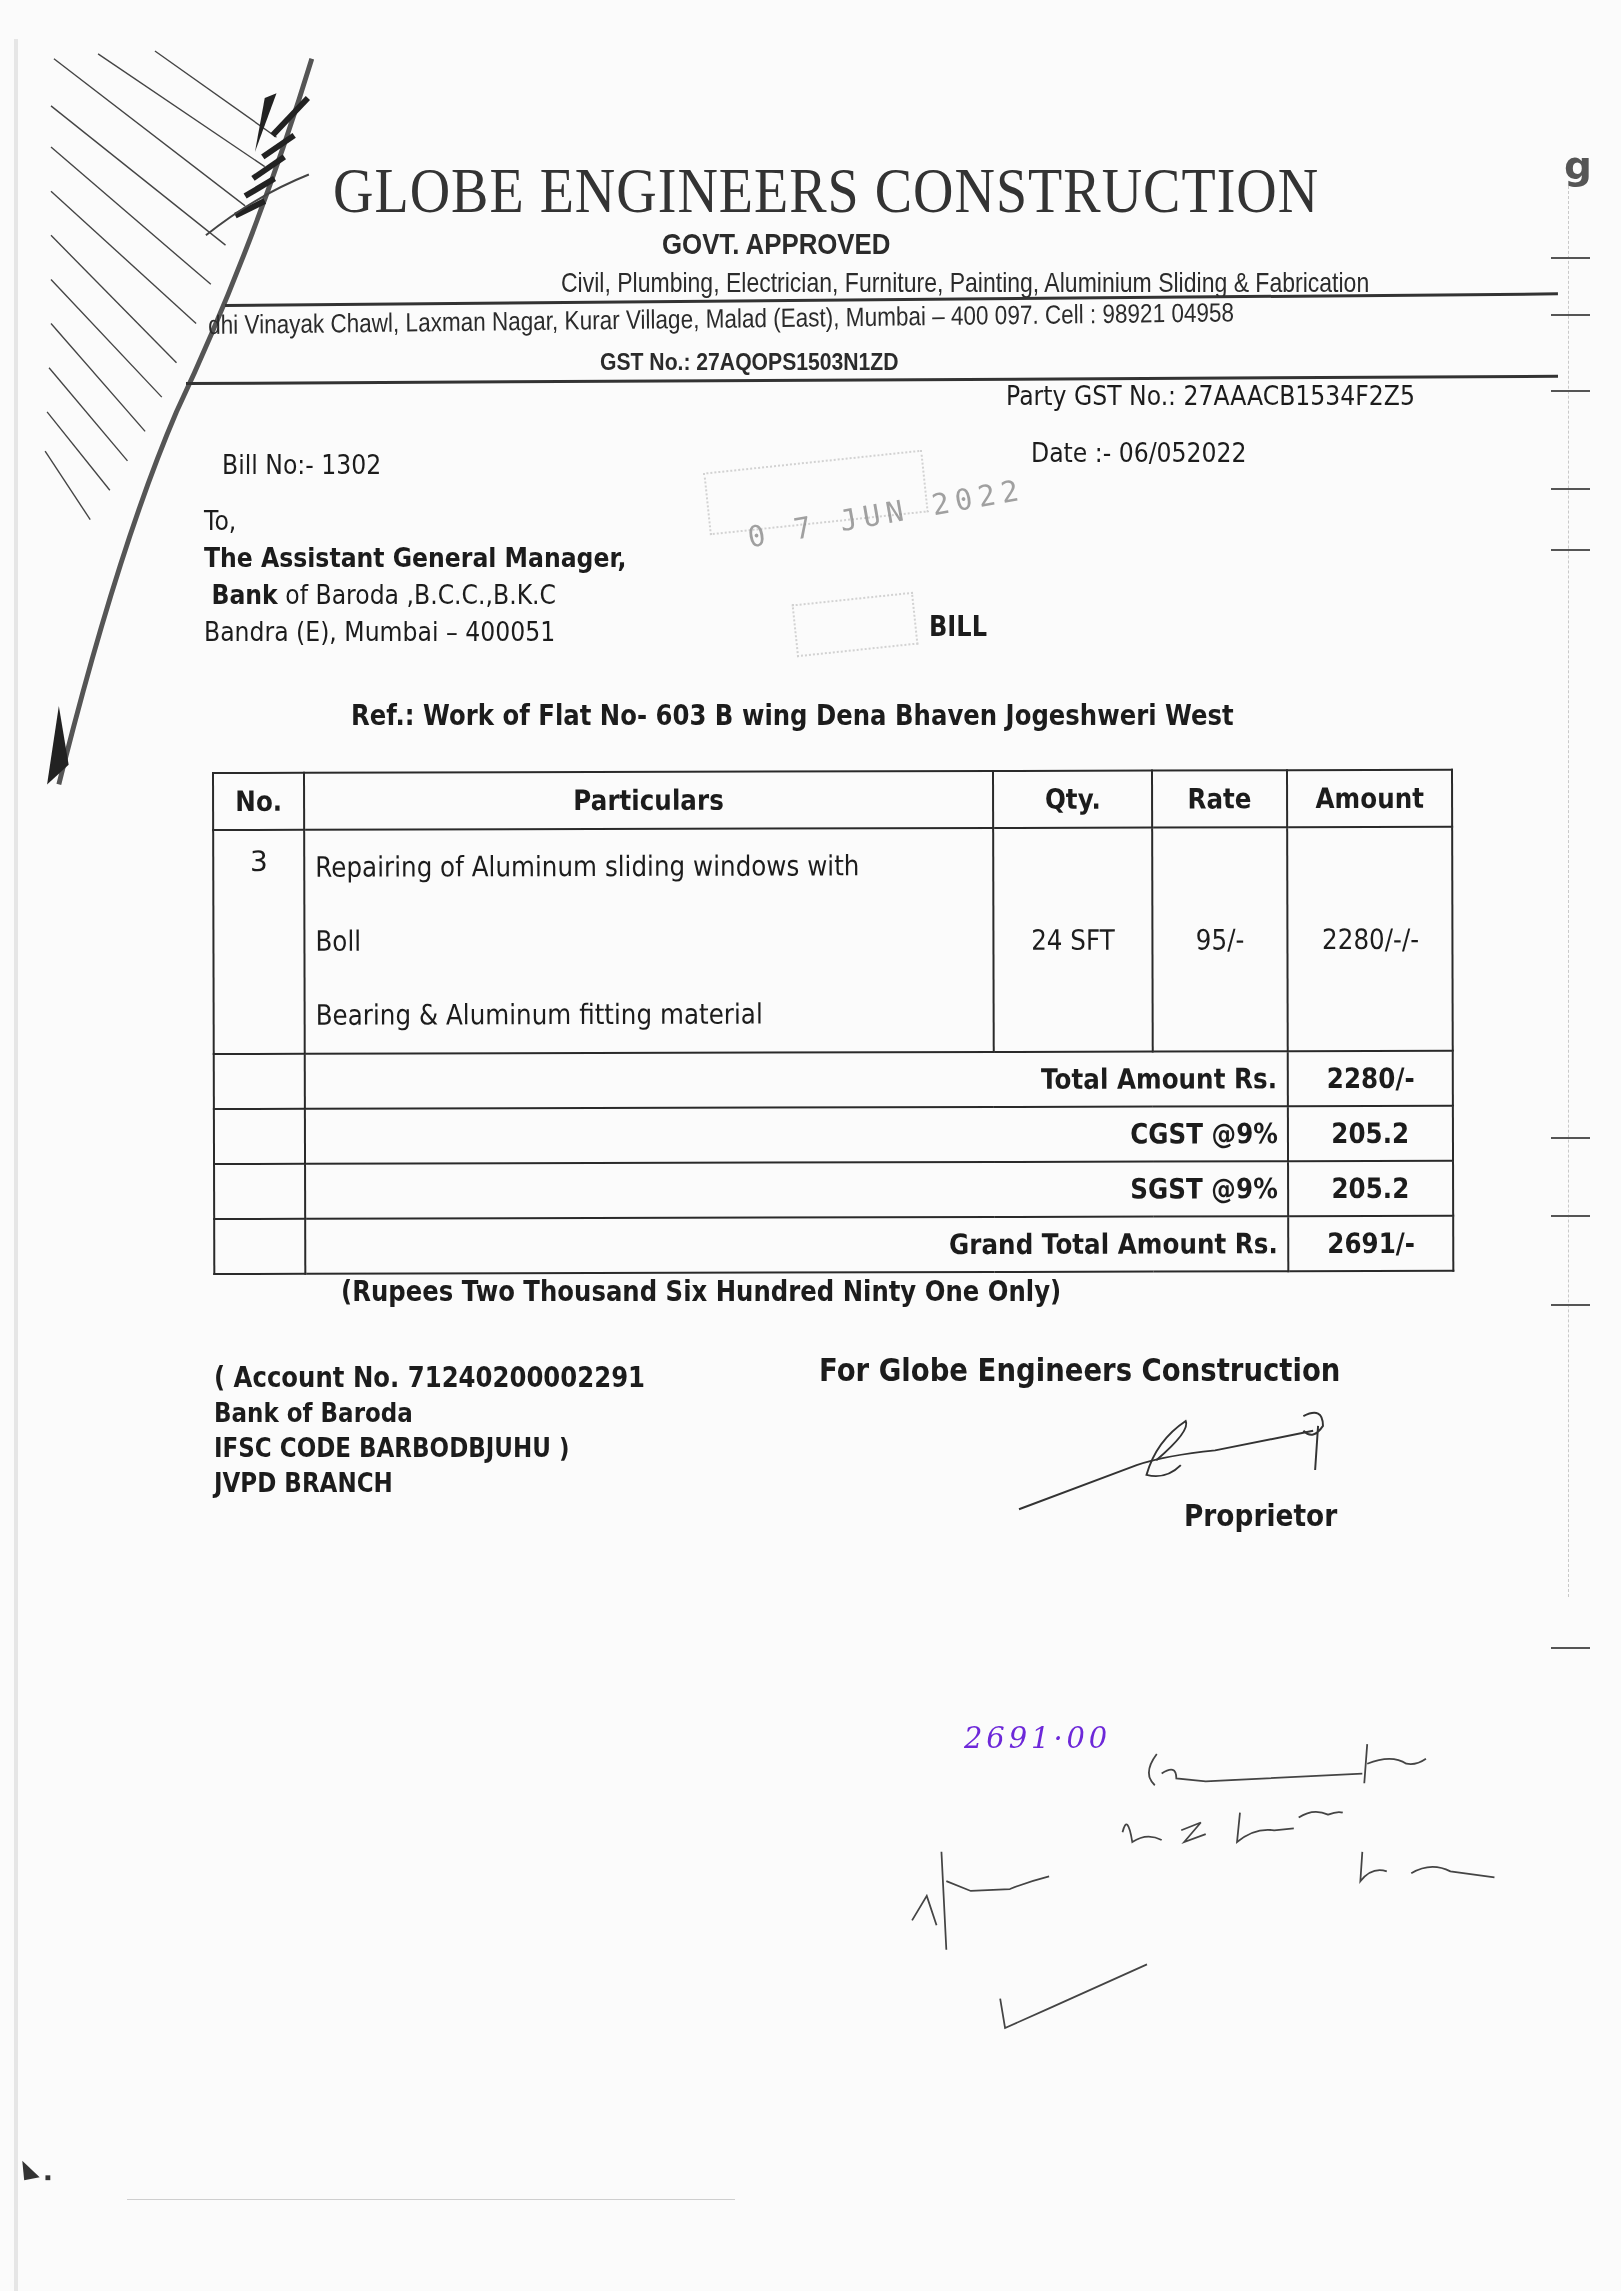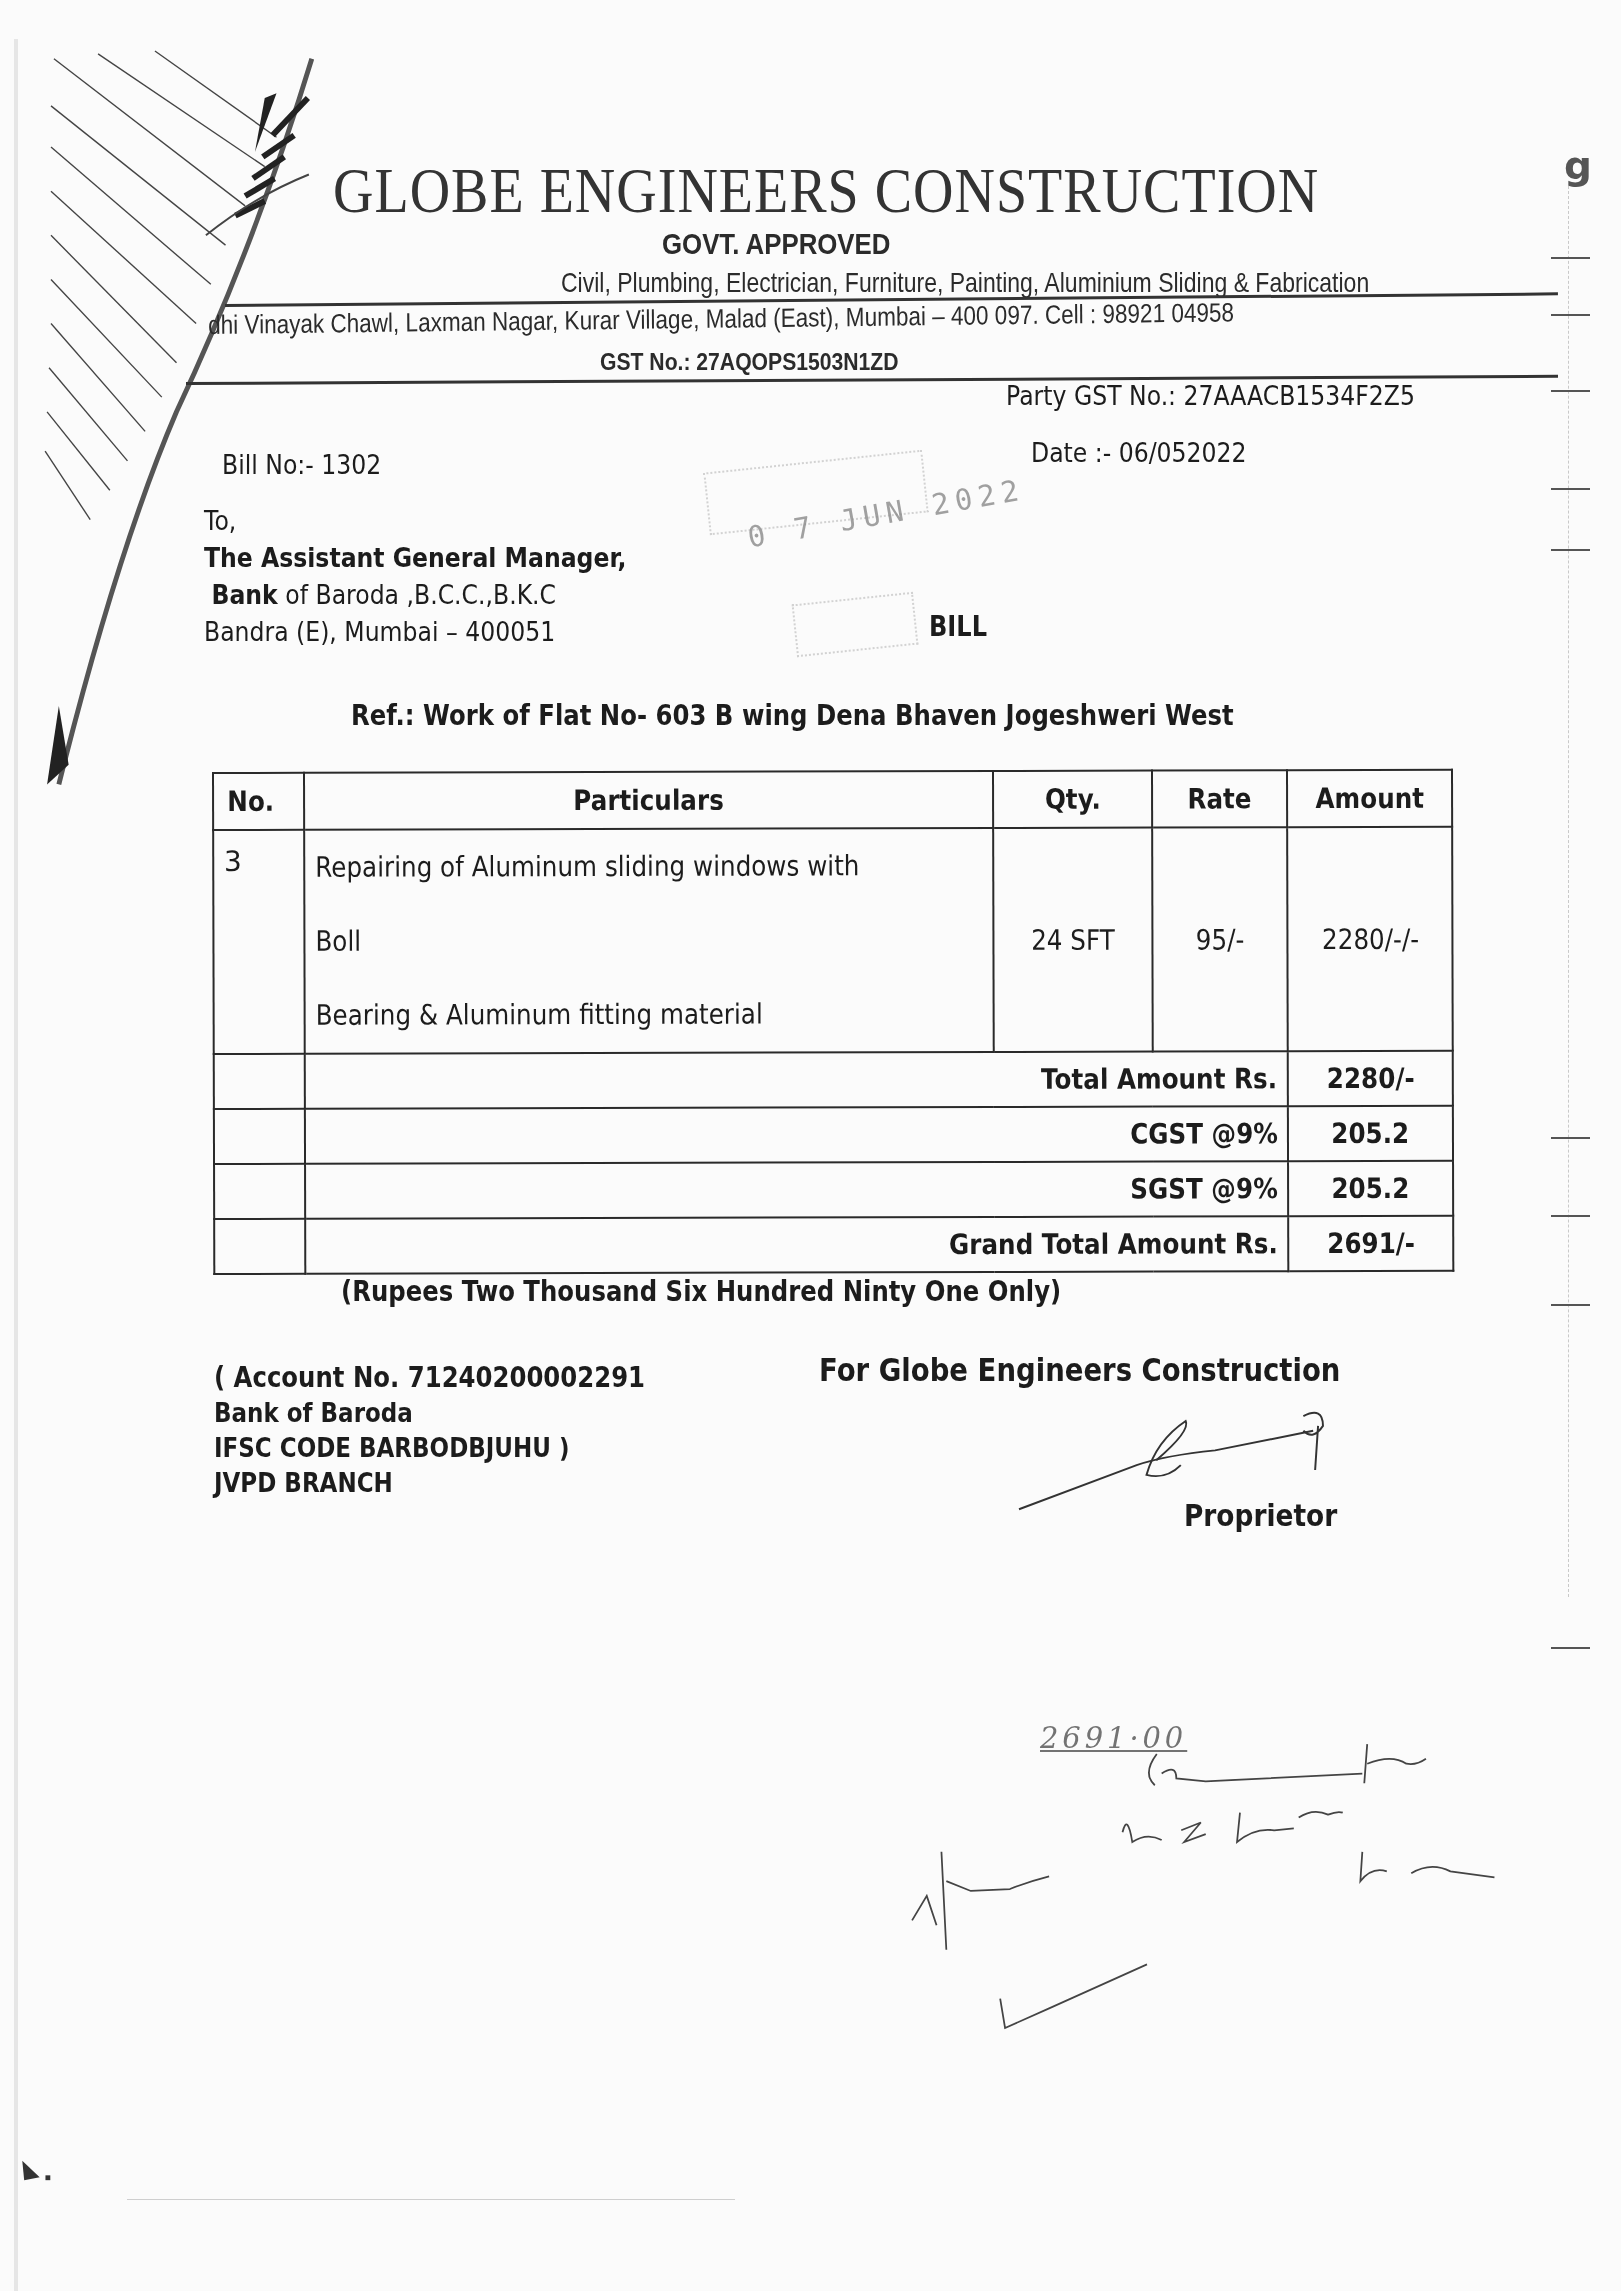--- a/index.html
+++ b/index.html
@@ -27,40 +27,40 @@
   .to-block .b { font-weight: bold; }
   .stamp { left: 745px; top: 521px; font-family: "DejaVu Sans Mono", monospace; font-size: 29px; color: #8a8a8a; letter-spacing: 5.9px; transform: rotate(-10deg); transform-origin: left top; opacity: 0.8; }
   .stamp-ghost { position: absolute; border: 2px dotted #c8c8c8; opacity: 0.8; }
   .bill-title { left: 929px; top: 610px; font-weight: bold; font-size: 28px; transform: scaleX(0.86); transform-origin: left top; }
 
   .ref { left: 351px; top: 698px; font-weight: bold; font-size: 29px; transform: scaleX(0.84); transform-origin: left top; }
 
   table.bill { position: absolute; left: 212px; top: 772px; width: 1241px; border-collapse: collapse; transform: rotate(-0.15deg); transform-origin: left top; }
   table.bill td, table.bill th { border: 2px solid #2a2a2a; font-size: 28px; padding: 0 9.8px; }
   table.bill th { height: 55px; font-weight: bold; }
-  .c-no { width: 69px; text-align: left; }
+  .c-no { width: 69px; text-align: center; }
   .c-part { width: 663px; }
   .c-qty { width: 137px; text-align: center; }
   .c-rate { width: 113px; text-align: center; margin-top: 12px; }
   .c-amt { width: 142px; text-align: center; }
   .item-row td { height: 149px; vertical-align: middle; }
   .item-row td.c-no { vertical-align: top; padding-top: 13.7px; }
   .item-row .desc { line-height: 74px; }
   .sum-row td { height: 53px; font-weight: bold; }
   .sum-label { text-align: right; }
   .sum-val { text-align: center; margin-left: 32px; }
   .narrow { display: inline-block; transform: scaleX(0.88); }
 
   .words { left: 341px; top: 1274px; font-weight: bold; font-size: 29px; transform: scaleX(0.84); transform-origin: left top; }
   .account { left: 214px; top: 1360px; font-weight: bold; font-size: 27.4px; line-height: 35px; transform: scaleX(0.84); transform-origin: left top; }
   .account .acct-first { font-size: 29px; }
   .for-company { left: 819px; top: 1351px; font-weight: bold; font-size: 32px; transform: scaleX(0.86); transform-origin: left top; }
   .proprietor { left: 1184px; top: 1498px; font-weight: bold; font-size: 30px; transform: scaleX(0.88); transform-origin: left top; }
 
-  .handwritten { left: 1040px; top: 1721px; font-family: "DejaVu Serif", serif; font-style: italic; font-size: 29px; color: #737373; letter-spacing: 3.9px; text-decoration: underline; }
+  .handwritten { left: 964px; top: 1721px; font-family: "DejaVu Serif", serif; font-style: italic; font-size: 29px; color: #6d28d9; letter-spacing: 3.9px; }
   svg.ink { position: absolute; overflow: visible; }
   .right-edge-g { left: 1564px; top: 143px; font-weight: bold; font-size: 39px; color: #555; }
   .right-strip { position: absolute; left: 1568px; top: 186px; width: 21.6px; height: 1411px; border-left: 1px dashed #c9c9c9; }
   .tick { position: absolute; height: 2px; background: #555; }
 </style>
 </head>
 <body>
 
 <div class="page-edge-left"></div>
 

